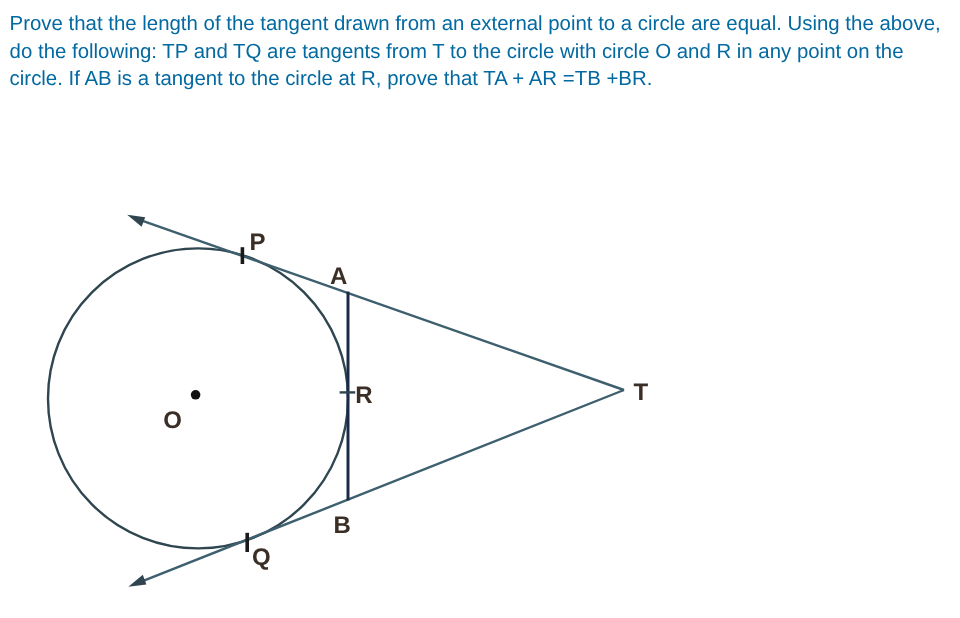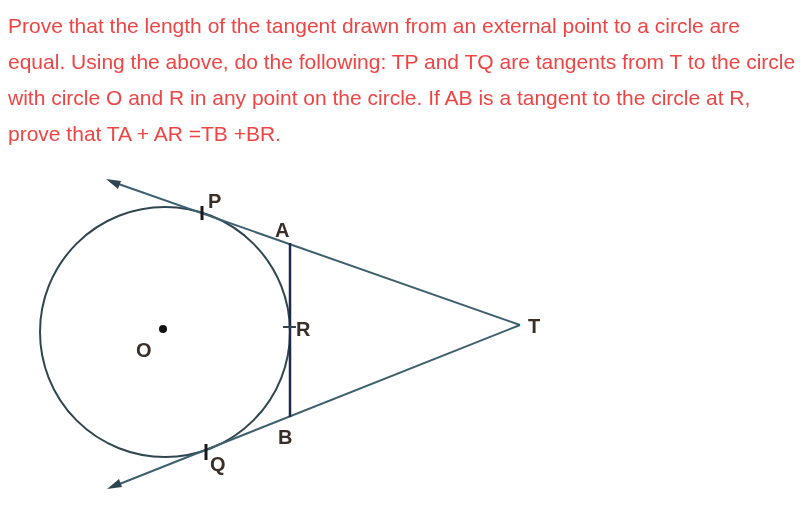--- a/index.html
+++ b/index.html
@@ -12,23 +12,23 @@
       height: 515px;
       position: relative;
       overflow: hidden;
     }
     .question-text {
       position: absolute;
       left: 8px;
       top: 8px;
       width: 790px;
       font-family: "Liberation Sans", sans-serif;
-      font-size: 21px;
-      line-height: 36px;
-      color: #ef4444;
+      font-size: 17px;
+      line-height: 23px;
+      color: #0369a1;
       margin: 0;
     }
     .figure {
       position: absolute;
       left: 0;
       top: 0;
       width: 800px;
       height: 515px;
     }
     .lbl {

